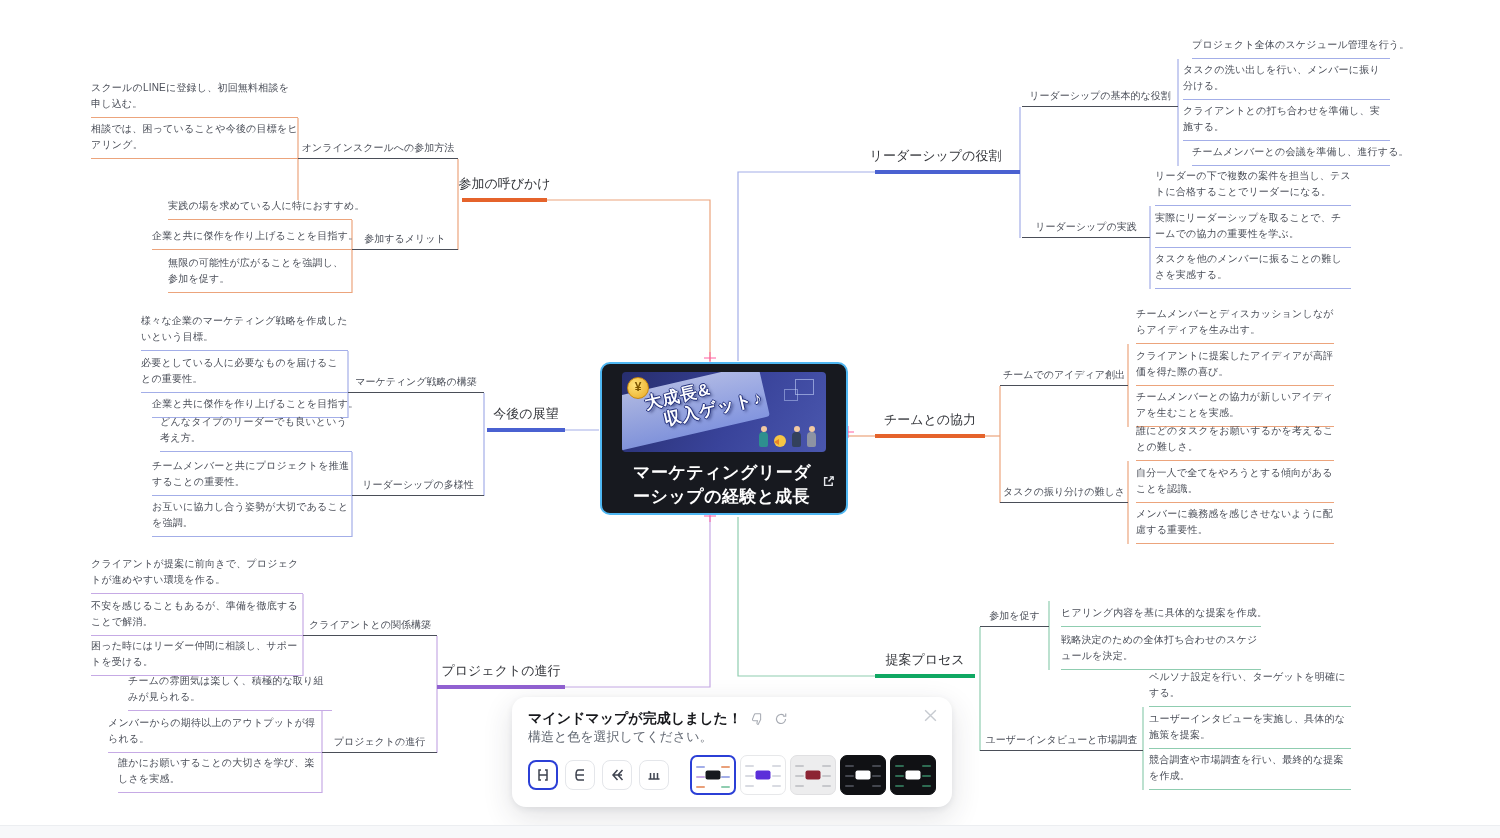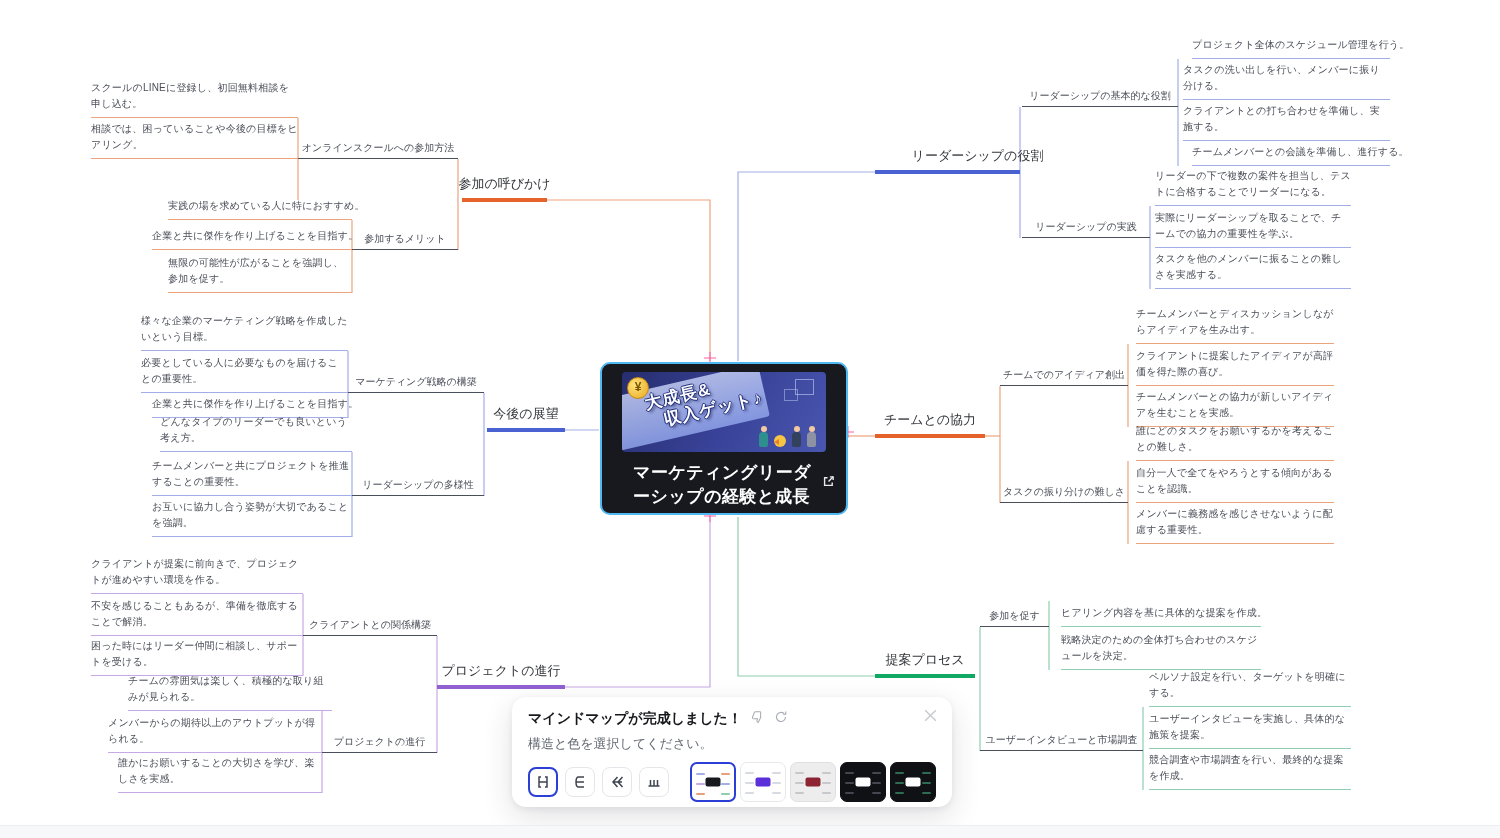--- a/index.html
+++ b/index.html
@@ -39,25 +39,25 @@
   .fig{width:9px;height:15px;border-radius:4px 4px 2px 2px;position:relative}
   .fig:before{content:"";position:absolute;top:-6px;left:1.5px;width:6px;height:6px;border-radius:50%;background:#f2c9a2}
   .bird{width:12px;height:12px;border-radius:50%;background:#f6c544;position:relative}
   .bird:before{content:"";position:absolute;left:-3px;top:4px;border:3px solid transparent;border-right:5px solid #e8822a}
   .ctitle{width:182px;margin:9px auto 0;font-size:17px;font-weight:bold;color:#fff;line-height:24px;letter-spacing:.5px}
   .linkic{position:absolute;right:11px;top:110px;color:#e8eaee}
 
   
   .dialog{position:absolute;left:512px;top:697px;width:440px;height:110px;background:#fff;border-radius:14px;
         box-shadow:0 10px 30px rgba(40,45,60,.14),0 2px 6px rgba(40,45,60,.08);padding:13px 16px;box-sizing:border-box}
-  .dtrow{display:flex;gap:9px}
+  .dtrow{display:flex;align-items:center;gap:9px}
   .dtitle{font-size:14px;font-weight:bold;color:#17181c}
   .dicon{color:#a7abb3;display:flex}
   .dclose{position:absolute;top:11px;right:14px;color:#c6cad0;cursor:pointer;display:flex}
-  .dsub{font-size:13px;color:#626872;margin-top:7px}
+  .dsub{font-size:13px;color:#626872;}
   .drow{display:flex;align-items:center;margin-top:9px}
   .sbtn{width:30px;height:30px;border-radius:8px;border:1px solid #e4e6ea;background:#fff;box-sizing:border-box;
         display:flex;align-items:center;justify-content:center;margin-right:7px;color:#3f4450}
   .sbtn.sel{border:2px solid #2B3FD6}
   .themes{display:flex;gap:4px;margin-left:auto}
   .tcard{position:relative;width:46px;height:40px;border-radius:7px;border:1px solid #e7e8ea;background:#fff;box-sizing:border-box}
   .tcard.sel{border:2px solid #2B3FD6}
   .tcard .pill{position:absolute;left:50%;top:50%;transform:translate(-50%,-50%);width:15px;height:9px;border-radius:2px}
   .tcard .d{position:absolute;width:9px;height:2px;border-radius:1px}
   .d1{left:4px;top:9px}.d2{left:4px;top:19px}.d3{left:4px;top:29px}
@@ -155,21 +155,21 @@
   <div class="main" style="left:437px;top:651px;width:128px">プロジェクトの進行</div>
   <div class="sub p" style="left:303px;top:611px;width:134px">クライアントとの関係構築</div>
   <div class="leaf p" style="left:91px;top:556px;width:212px">クライアントが提案に前向きで、プロジェクトが進めやすい環境を作る。</div>
   <div class="leaf p" style="left:91px;top:598px;width:212px">不安を感じることもあるが、準備を徹底することで解消。</div>
   <div class="leaf p" style="left:91px;top:638px;width:212px">困った時にはリーダー仲間に相談し、サポートを受ける。</div>
   <div class="sub p" style="left:322px;top:728px;width:115px">プロジェクトの進行</div>
   <div class="leaf p" style="left:128px;top:673px;width:204px">チームの雰囲気は楽しく、積極的な取り組みが見られる。</div>
   <div class="leaf p" style="left:108px;top:715px;width:214px">メンバーからの期待以上のアウトプットが得られる。</div>
   <div class="leaf p" style="left:118px;top:755px;width:204px">誰かにお願いすることの大切さを学び、楽しさを実感。</div>
 
-  <div class="main" style="left:905px;top:136px;width:145px">リーダーシップの役割</div>
+  <div class="main" style="left:863px;top:136px;width:145px">リーダーシップの役割</div>
   <div class="sub b" style="left:1022px;top:82px;width:156px">リーダーシップの基本的な役割</div>
   <div class="leaf b nw" style="left:1192px;top:37px;width:198px">プロジェクト全体のスケジュール管理を行う。</div>
   <div class="leaf b" style="left:1183px;top:62px;width:207px">タスクの洗い出しを行い、メンバーに振り分ける。</div>
   <div class="leaf b" style="left:1183px;top:103px;width:207px">クライアントとの打ち合わせを準備し、実施する。</div>
   <div class="leaf b nw" style="left:1192px;top:144px;width:198px">チームメンバーとの会議を準備し、進行する。</div>
   <div class="sub b" style="left:1022px;top:213px;width:128px">リーダーシップの実践</div>
   <div class="leaf b" style="left:1155px;top:168px;width:196px">リーダーの下で複数の案件を担当し、テストに合格することでリーダーになる。</div>
   <div class="leaf b" style="left:1155px;top:210px;width:196px">実際にリーダーシップを取ることで、チームでの協力の重要性を学ぶ。</div>
   <div class="leaf b" style="left:1155px;top:251px;width:196px">タスクを他のメンバーに振ることの難しさを実感する。</div>
 

